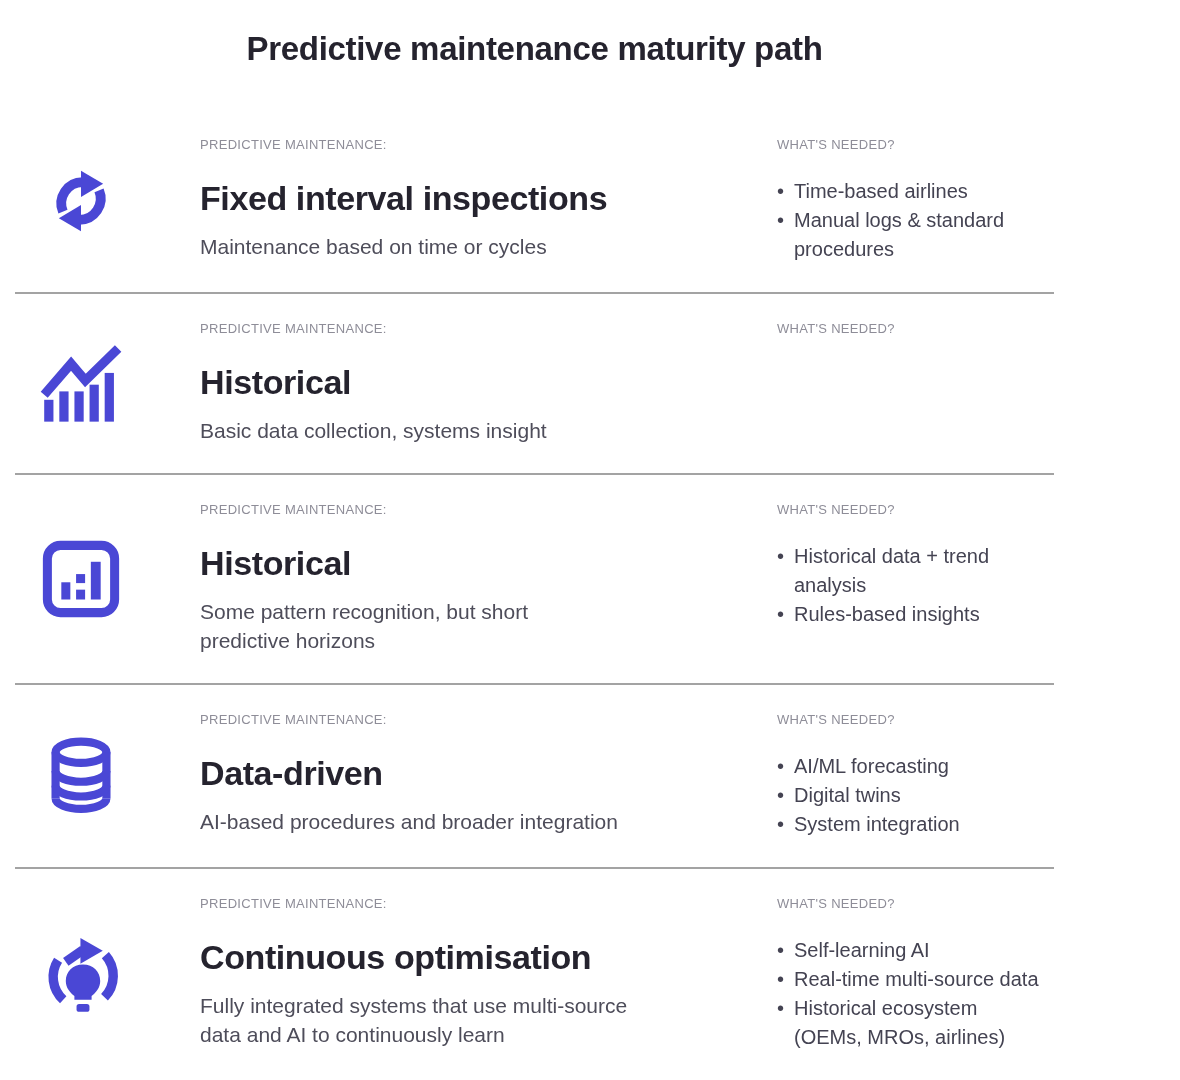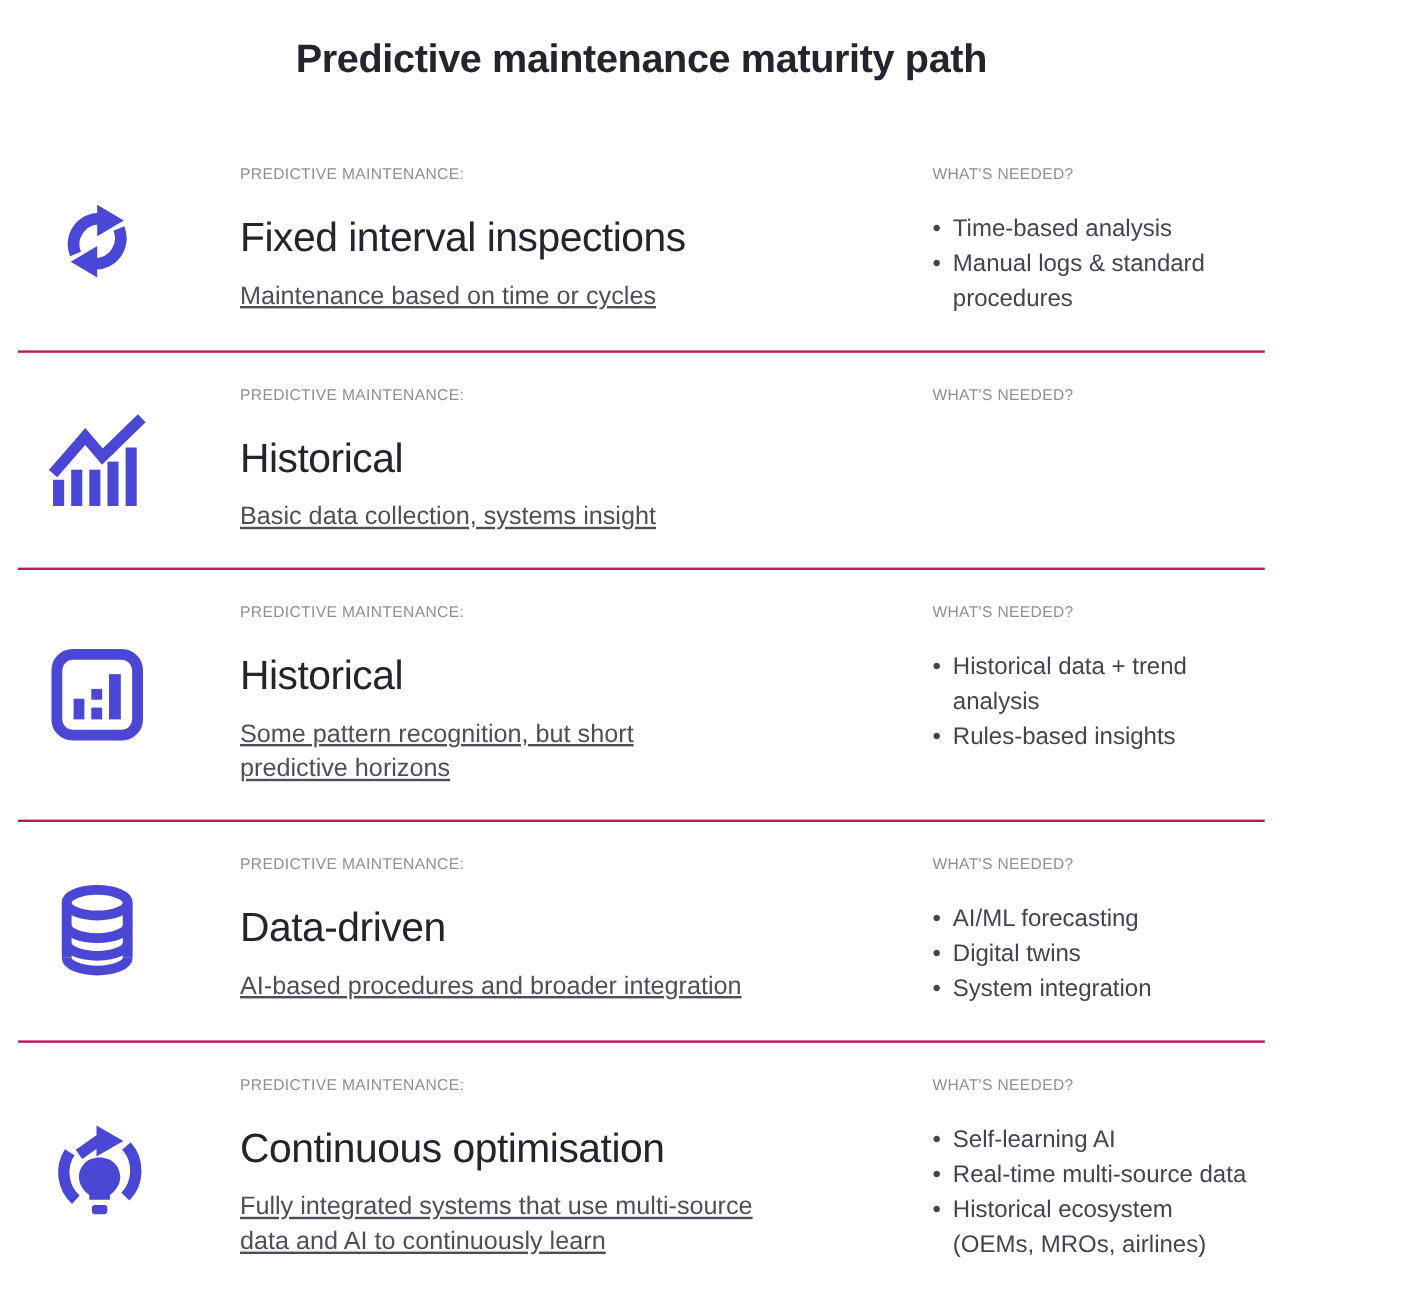--- a/index.html
+++ b/index.html
@@ -7,36 +7,35 @@
   body { font-family:"Liberation Sans", sans-serif; }
   .page { width:1069px; height:1080px; padding:30px 15px 0; overflow:hidden; }
   .page-title {
     margin:0 0 42px; text-align:center;
     font-size:33px; line-height:38px; font-weight:700;
     letter-spacing:-0.3px; color:#25232e;
   }
   .row {
     display:grid; grid-template-columns:185px 545px 1fr;
     align-items:stretch;
-    border-bottom:2px solid #be185d;
+    border-bottom:2px solid #a3a3a3;
     padding:27px 0 28px;
   }
   .icon-cell { padding-left:25px; display:flex; align-items:center; }
   .eyebrow {
     font-size:13px; line-height:15px; letter-spacing:0.3px;
     color:#8e8d98; margin:0 0 25px;
   }
   .stage-title {
     margin:16px 0 13px; font-size:34px; line-height:42px;
-    font-weight:400; letter-spacing:-0.4px; color:#25232e;
+    font-weight:700; letter-spacing:-0.4px; color:#25232e;
   }
   .stage-desc {
     margin:0; font-size:21px; line-height:29px; color:#4e4d5a;
     max-width:530px;
-    text-decoration:underline;
   }
   .stage-desc.w-narrow { max-width:415px; }
   .stage-desc.w-mid   { max-width:472px; }
   .needs-cell { padding-right:10px;margin-left:32px; }
   .needs-list { margin:25px 0 0; padding:0; list-style:none; }
   .needs-list li {
     position:relative; padding-left:17px;
     font-size:20px; line-height:29px; color:#444352;
   }
   .needs-list li::before { content:"\2022"; position:absolute; left:0; }
@@ -64,21 +63,21 @@
       </svg>
     </div>
     <div class="main-cell">
       <div class="eyebrow">PREDICTIVE MAINTENANCE:</div>
       <h2 class="stage-title">Fixed interval inspections</h2>
       <p class="stage-desc">Maintenance based on time or cycles</p>
     </div>
     <div class="needs-cell">
       <div class="eyebrow">WHAT'S NEEDED?</div>
       <ul class="needs-list">
-        <li>Time-based analysis</li>
+        <li>Time-based airlines</li>
         <li>Manual logs &amp; standard procedures</li>
       </ul>
     </div>
   </section>
 
   <section class="row">
     <div class="icon-cell">
       <svg class="icn" width="84" height="84" viewBox="0 0 100 100">
         <g fill="#4a47d5">
           <rect x="5" y="70" width="11" height="26"></rect>

